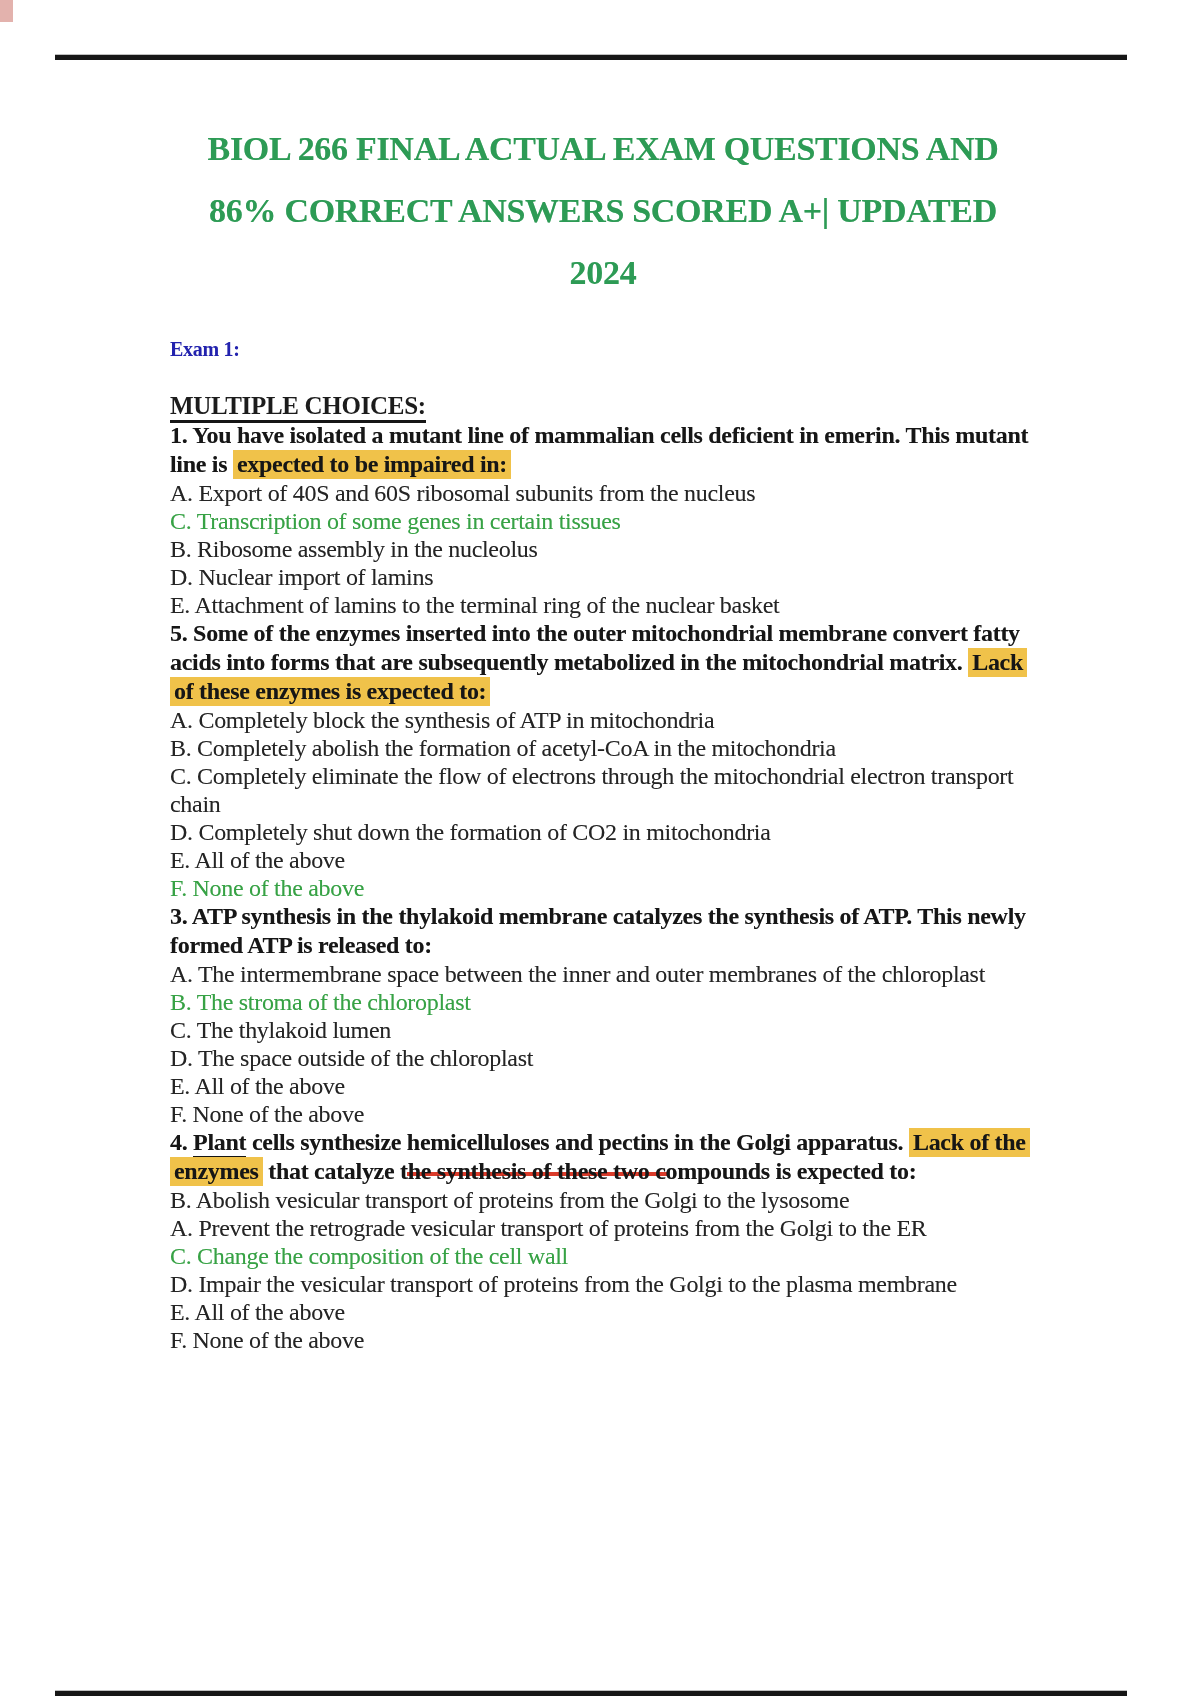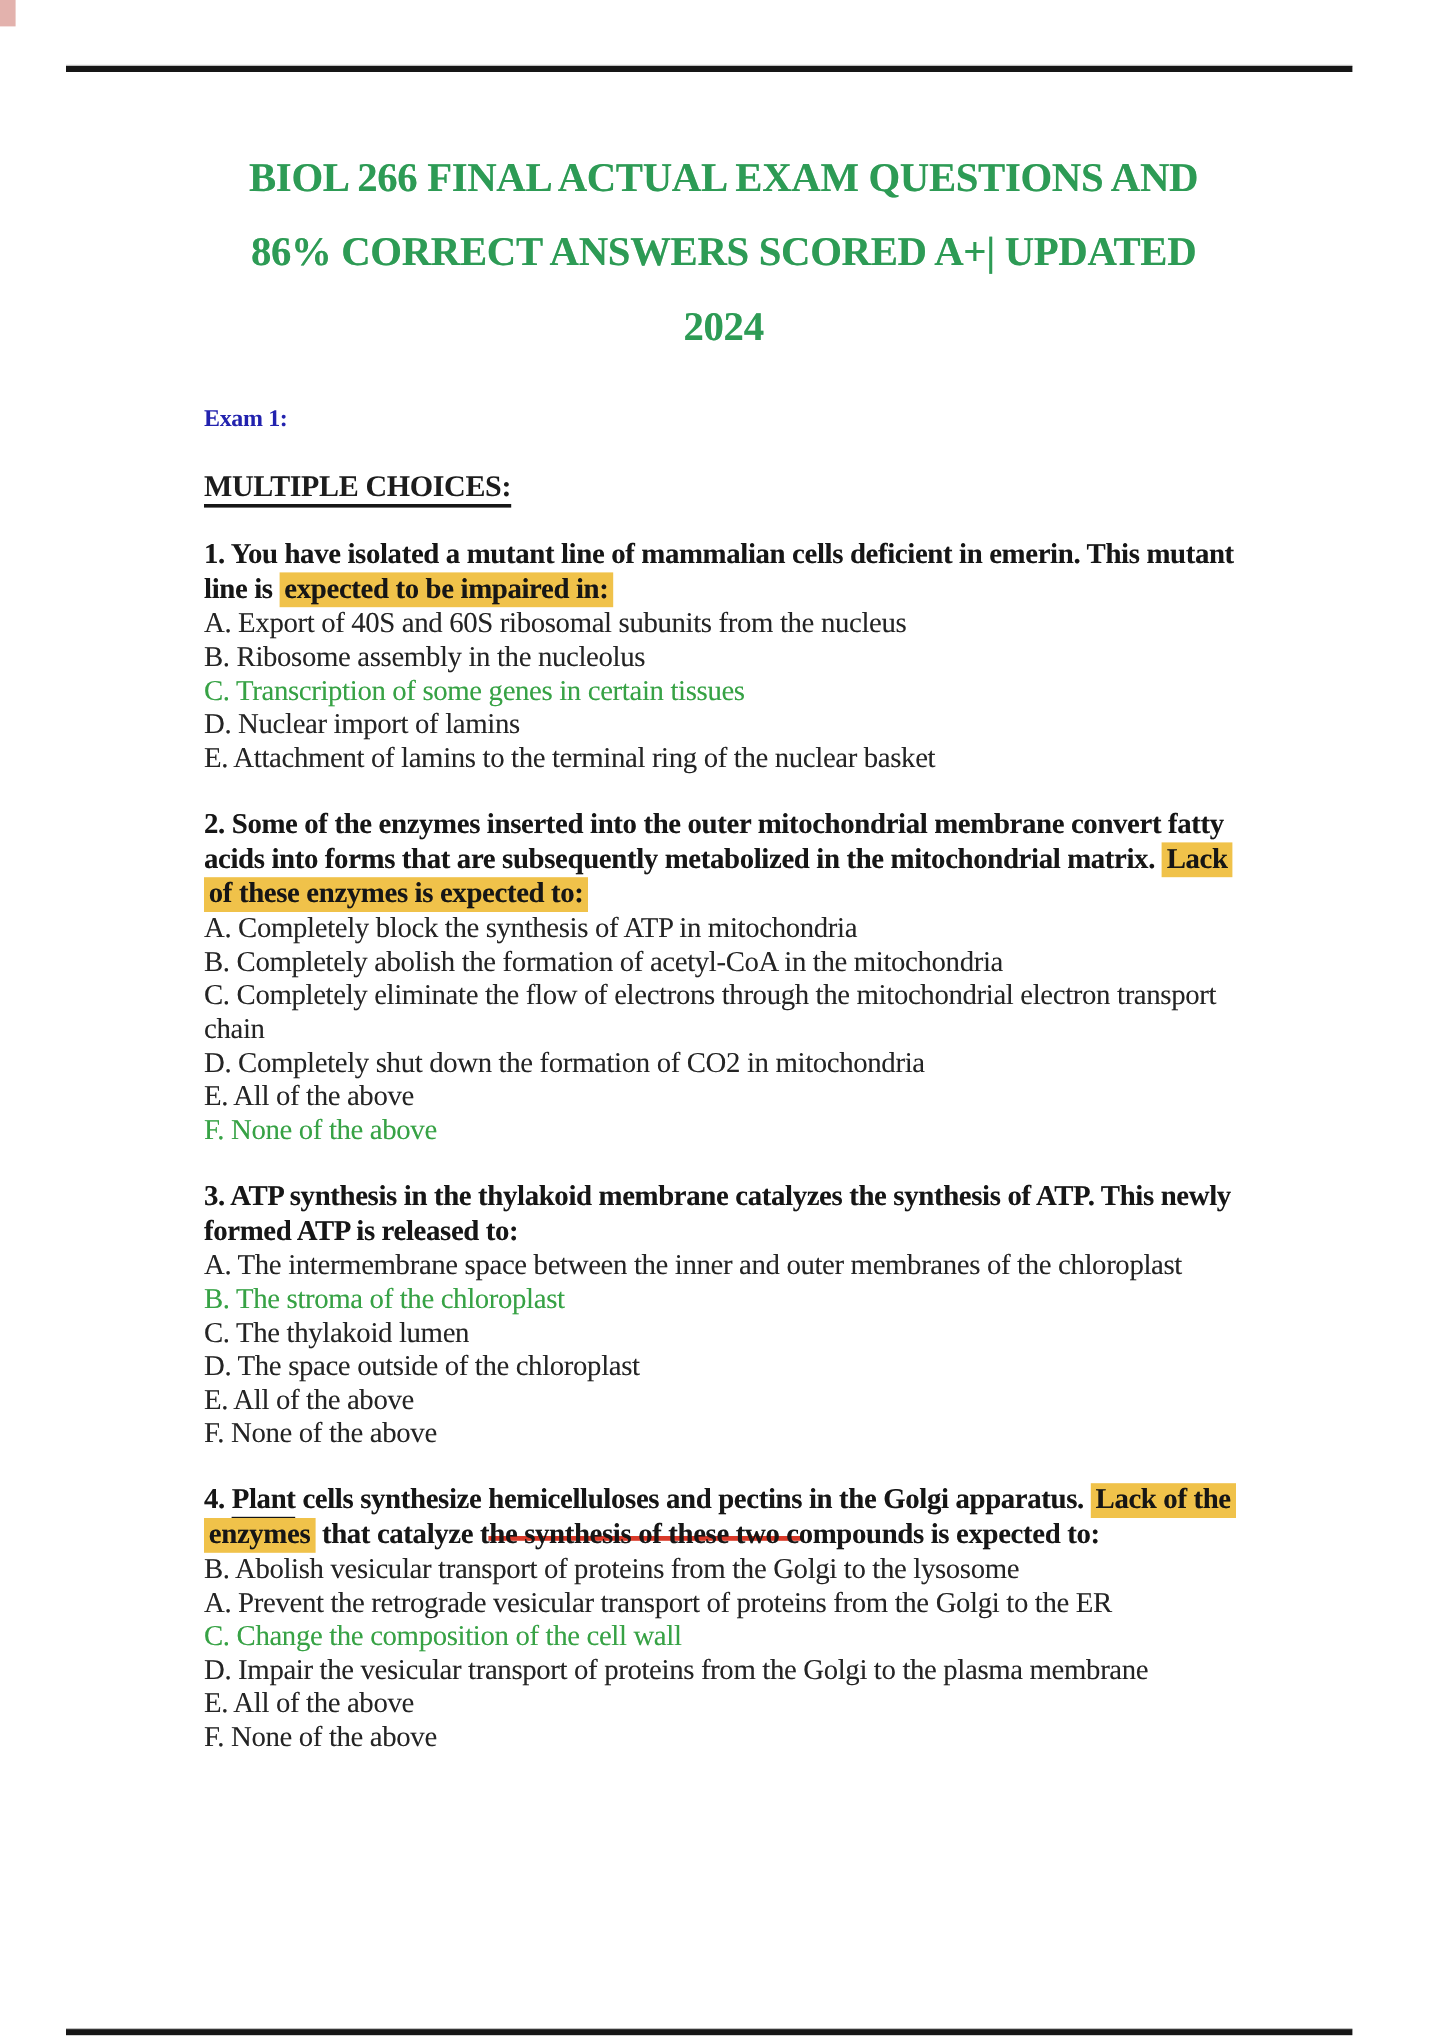--- a/index.html
+++ b/index.html
@@ -55,21 +55,21 @@
     margin-top:24px;
     font-weight:bold;
     font-size:25px;
     line-height:31px;
     letter-spacing:-0.3px;
   }
   .mc-heading span{
     border-bottom:3px solid var(--c-rule-black);
     padding-bottom:1px;
   }
-  .question{margin-top:27px;}
+  .question{}
   .stem{
     font-weight:bold;
     font-size:24px;
     line-height:29px;
     letter-spacing:-0.3px;
     color:#161616;
     text-shadow:0 0 0.4px rgba(0,0,0,0.35);
   }
   .options{
     font-size:24px;
@@ -114,29 +114,29 @@
     <div class="exam-heading">Exam 1:</div>
 
     <div class="mc-heading">
       <span>MULTIPLE CHOICES:</span>
     </div>
 
     <div class="question">
       <div class="stem"><span>1. You have isolated a mutant line of mammalian cells deficient in emerin. This mutant line is </span><span class="hl">expected to be impaired in:</span></div>
       <div class="options">
         <div class="opt">A. Export of 40S and 60S ribosomal subunits from the nucleus</div>
+        <div class="opt green">C. Transcription of some genes in certain tissues</div>
         <div class="opt">B. Ribosome assembly in the nucleolus</div>
-        <div class="opt green">C. Transcription of some genes in certain tissues</div>
         <div class="opt">D. Nuclear import of lamins</div>
         <div class="opt">E. Attachment of lamins to the terminal ring of the nuclear basket</div>
       </div>
     </div>
 
     <div class="question">
-      <div class="stem"><span>2. Some of the enzymes inserted into the outer mitochondrial membrane convert fatty acids into forms that are subsequently metabolized in the mitochondrial matrix. </span><span class="hl">Lack of these enzymes is expected to:</span></div>
+      <div class="stem"><span>5. Some of the enzymes inserted into the outer mitochondrial membrane convert fatty acids into forms that are subsequently metabolized in the mitochondrial matrix. </span><span class="hl">Lack of these enzymes is expected to:</span></div>
       <div class="options">
         <div class="opt">A. Completely block the synthesis of ATP in mitochondria</div>
         <div class="opt">B. Completely abolish the formation of acetyl-CoA in the mitochondria</div>
         <div class="opt">C. Completely eliminate the flow of electrons through the mitochondrial electron transport chain</div>
         <div class="opt">D. Completely shut down the formation of CO2 in mitochondria</div>
         <div class="opt">E. All of the above</div>
         <div class="opt green">F. None of the above</div>
       </div>
     </div>
 

